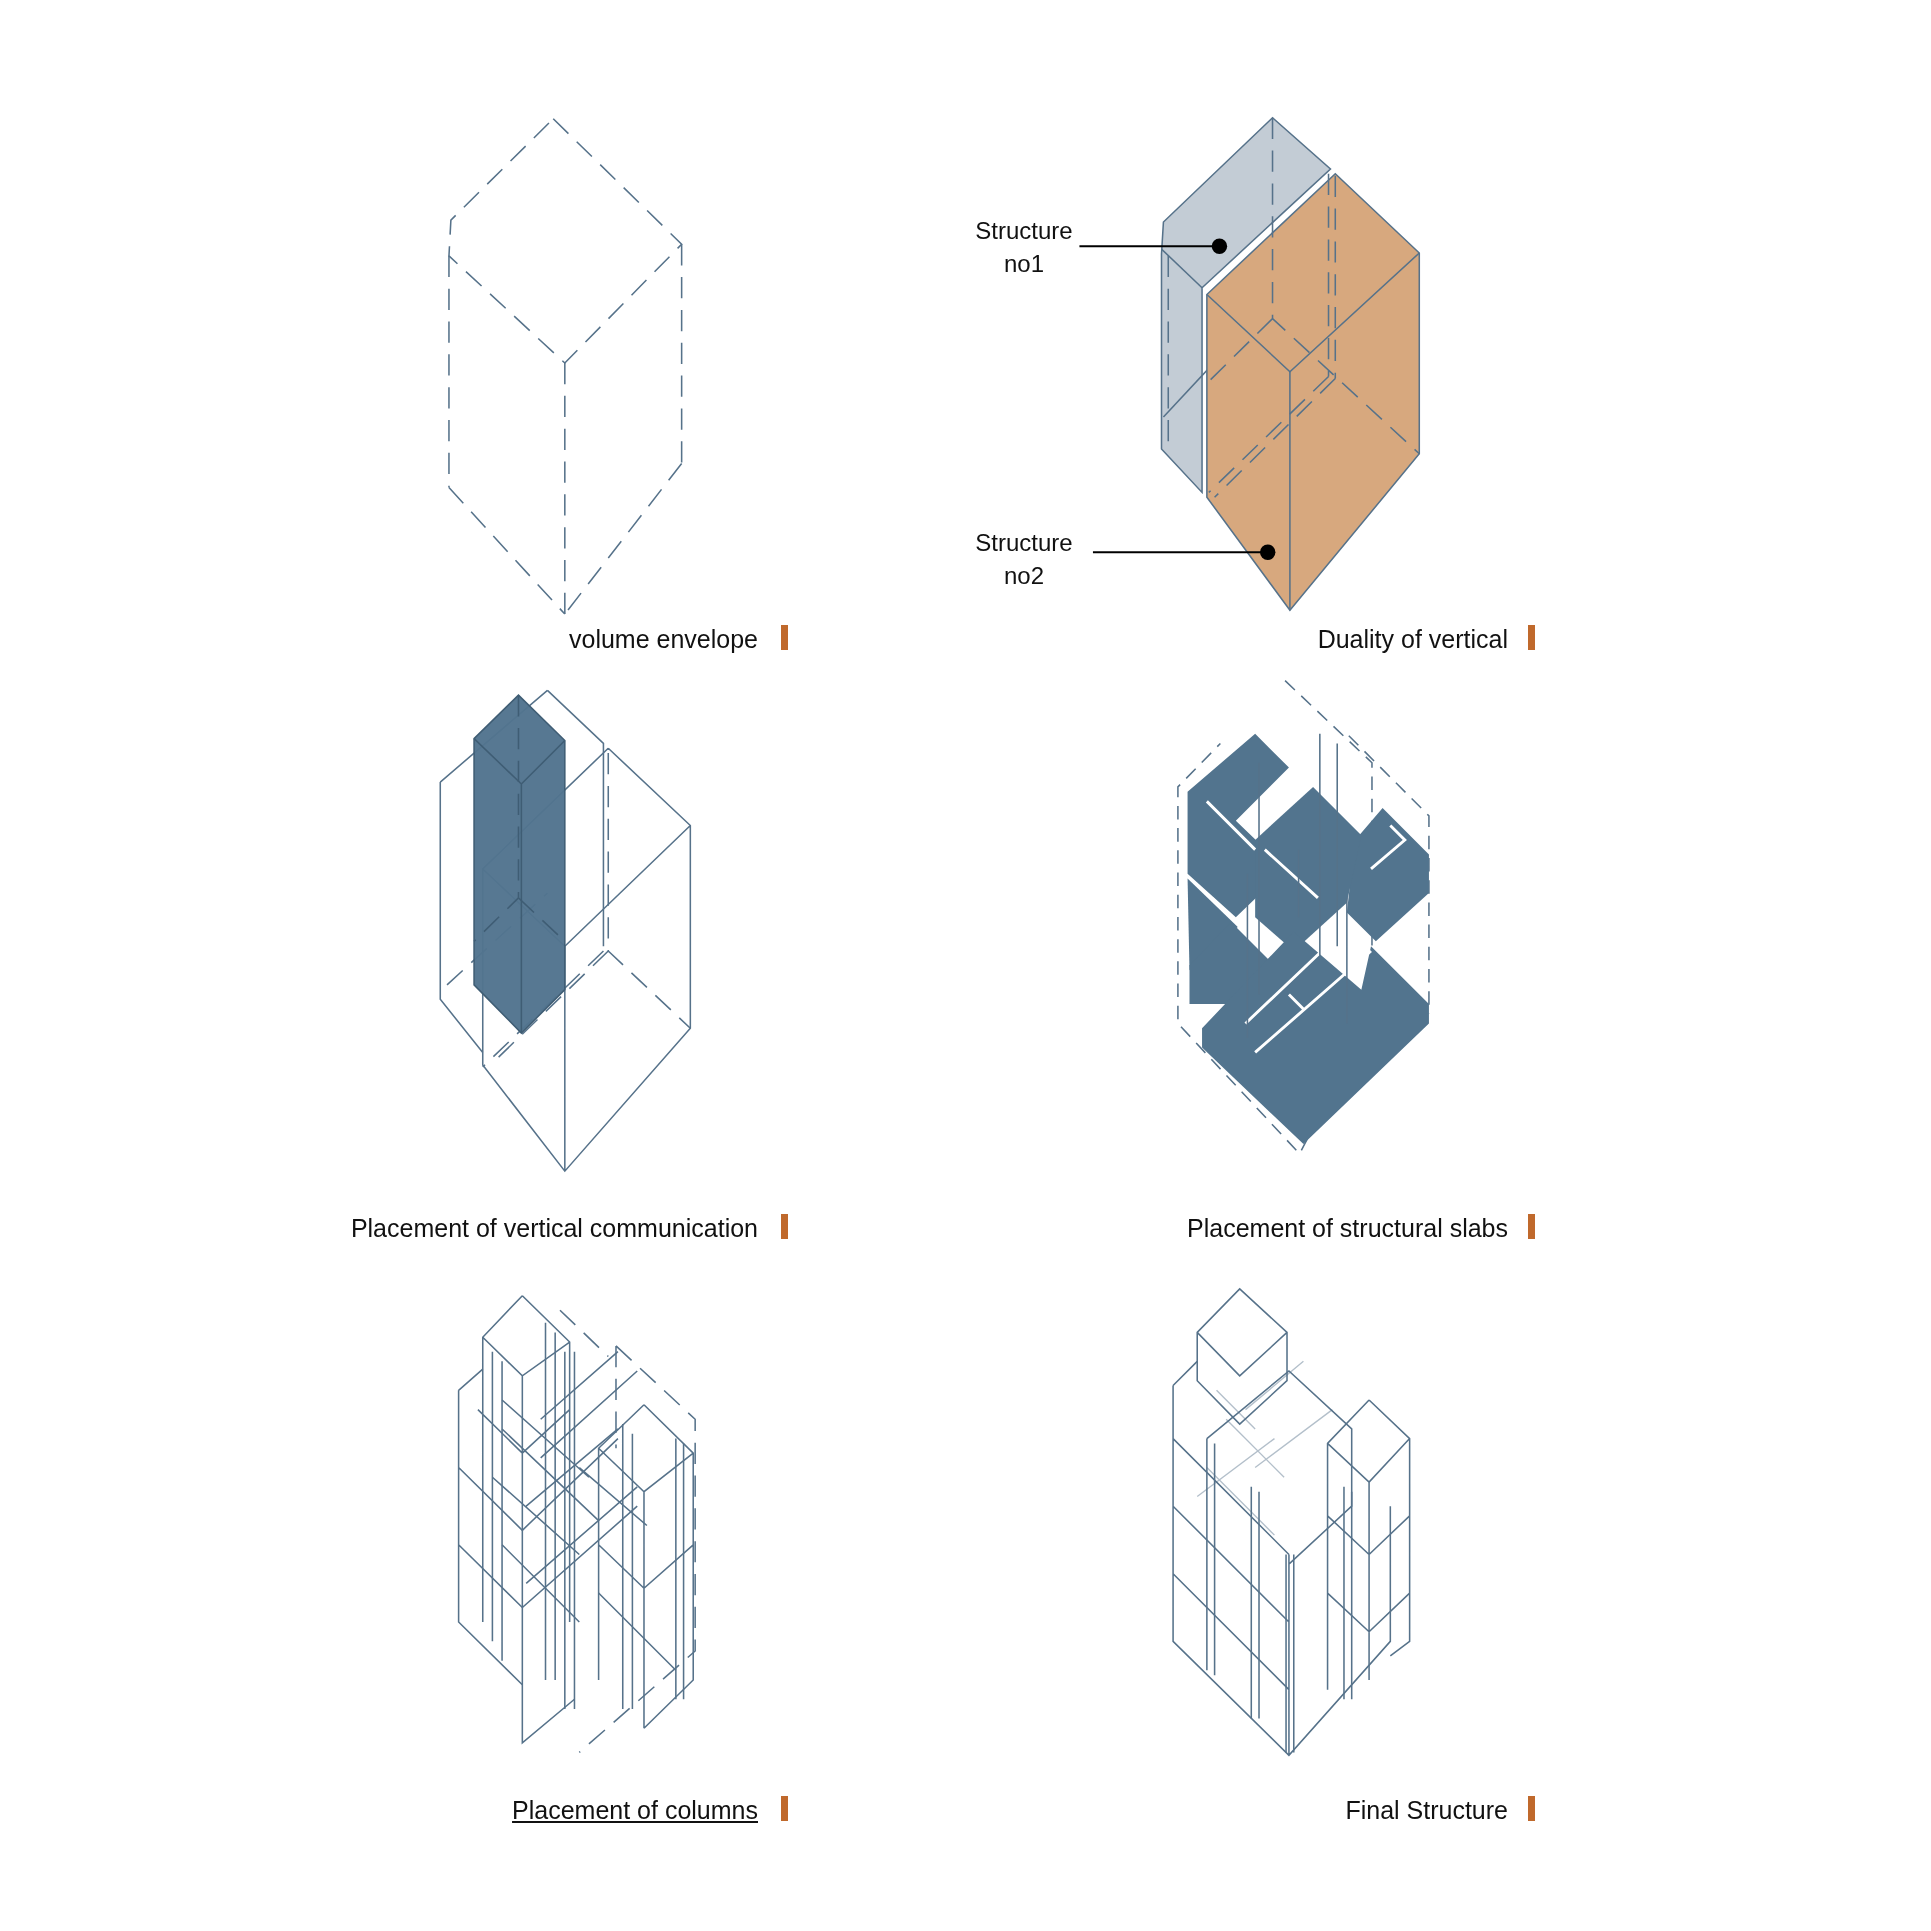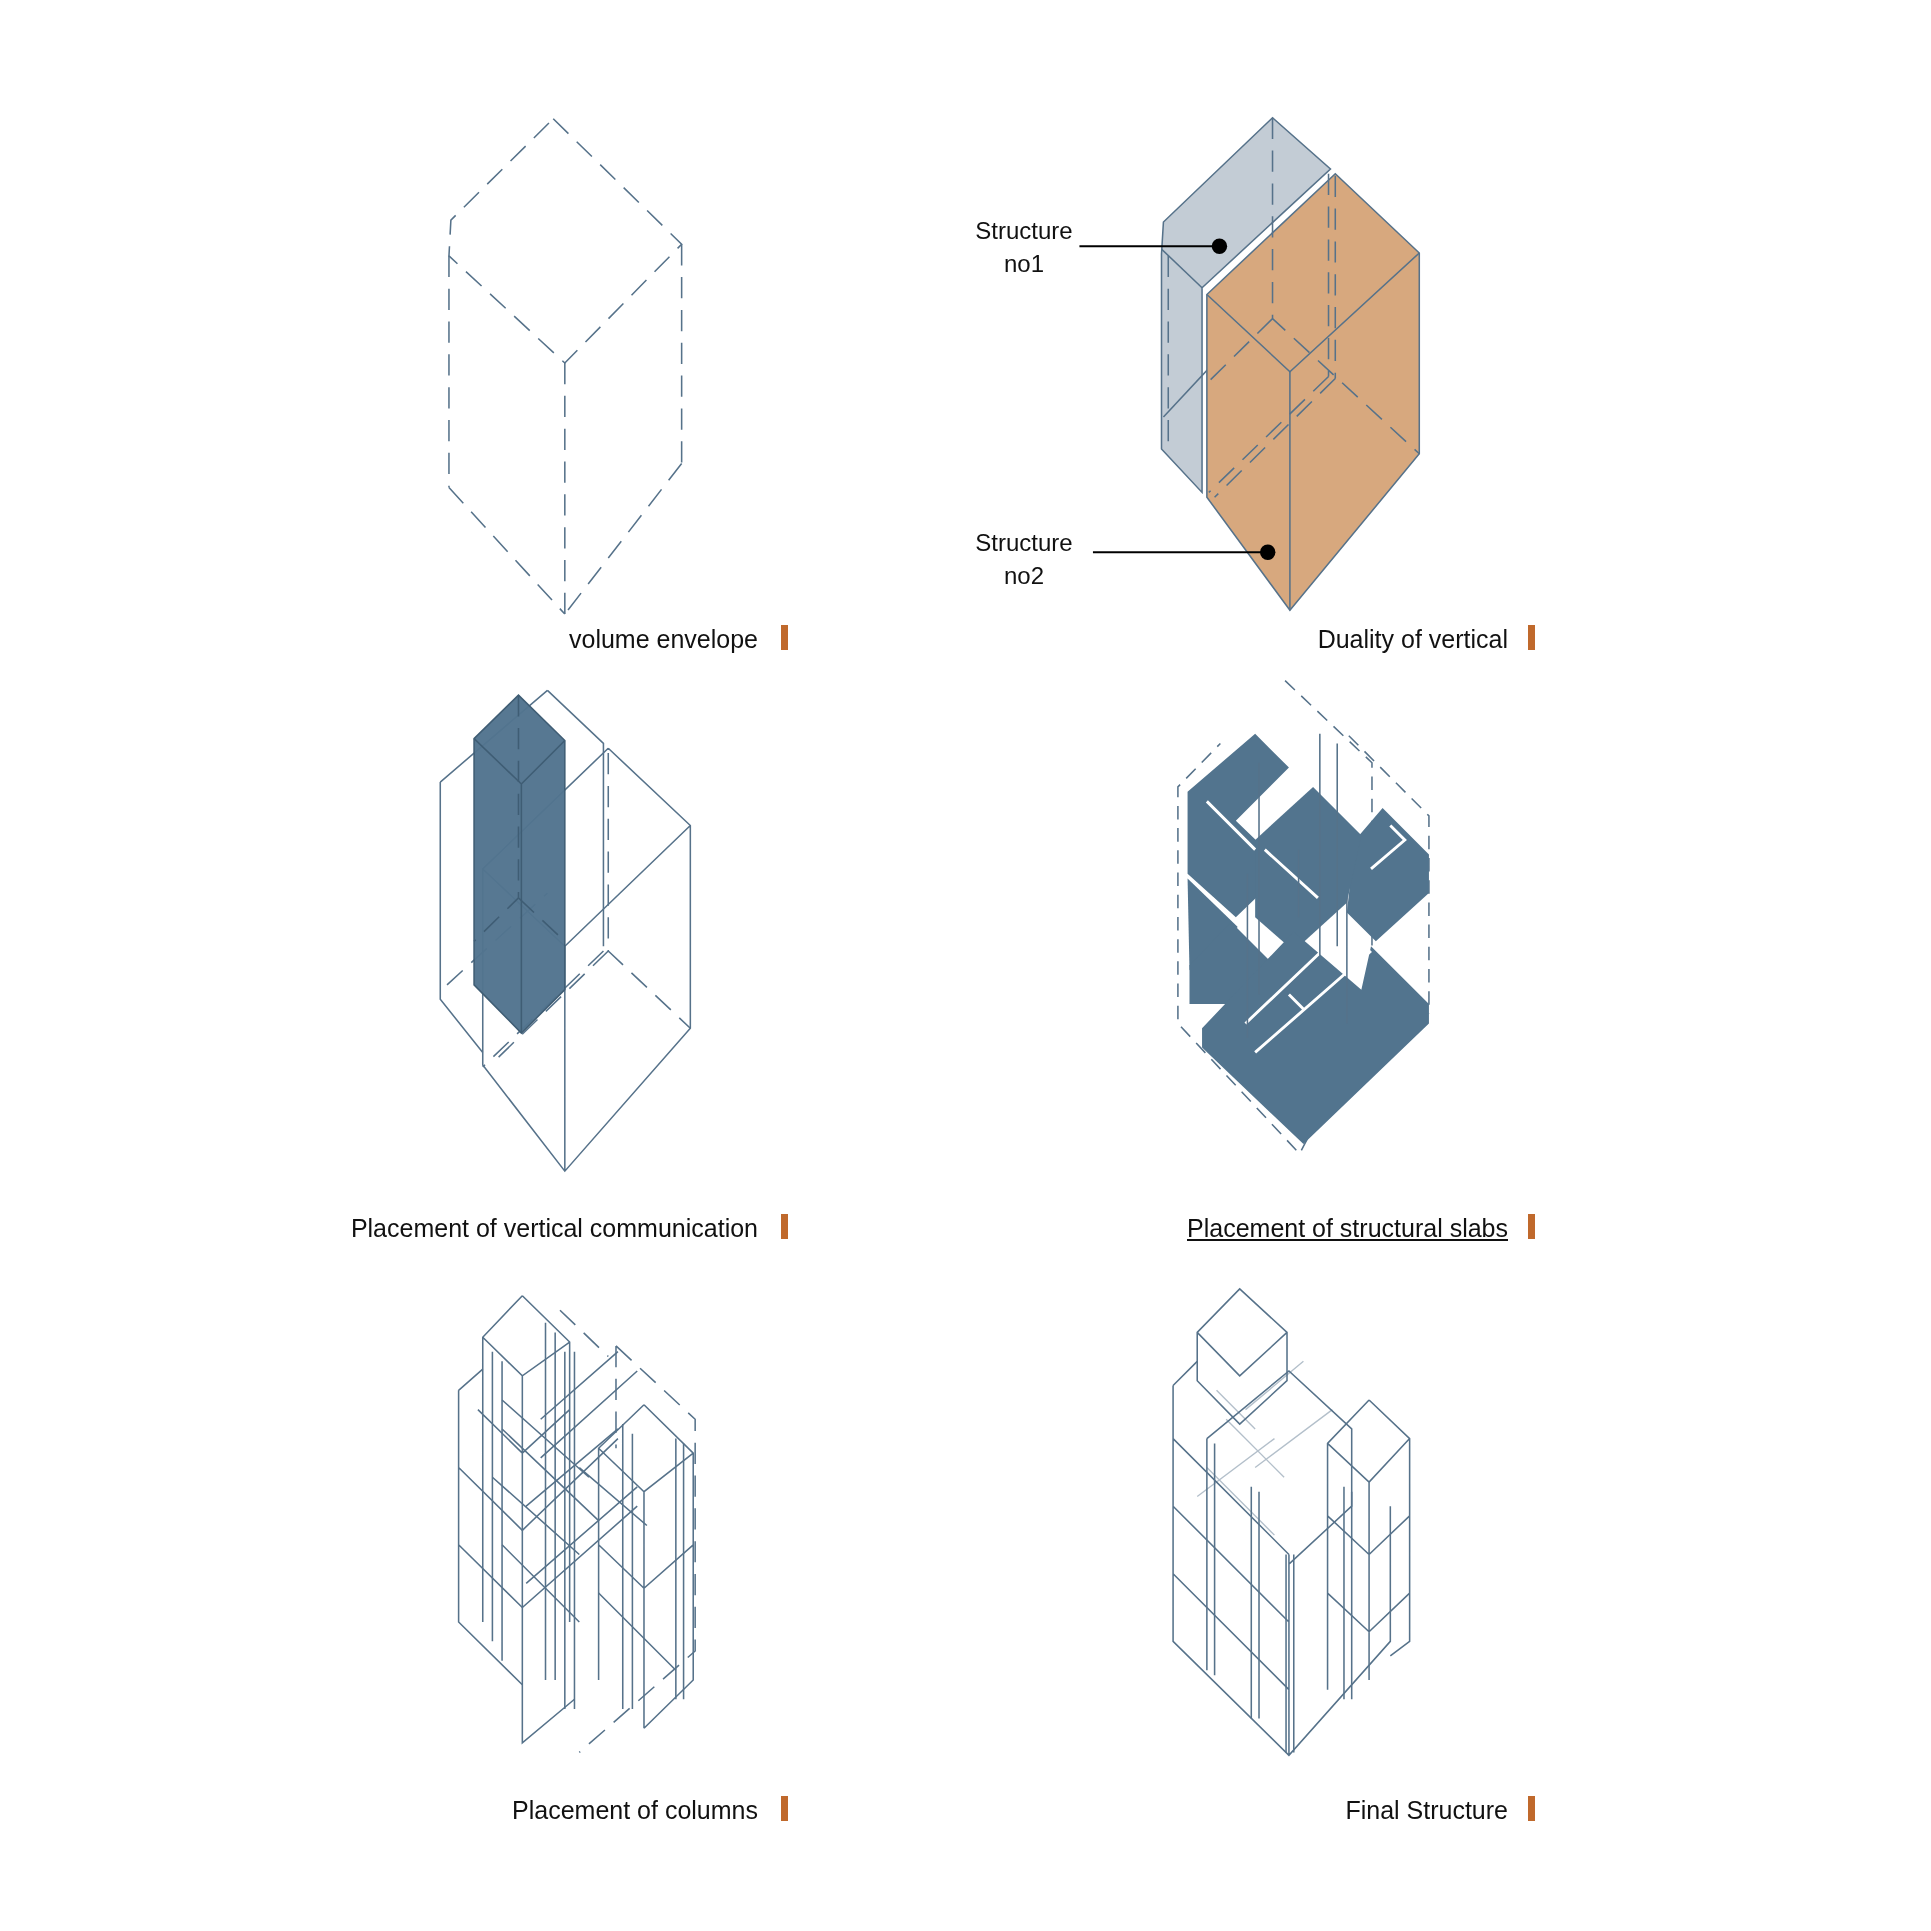--- a/index.html
+++ b/index.html
@@ -83,24 +83,24 @@
 
 <div class="caption" style="right:1173px; top:625px;">volume envelope</div>
 <div class="marker" style="left:781px; top:625px; background:#c0692c;"></div>
 
 <div class="caption" style="right:423px; top:625px;">Duality of vertical</div>
 <div class="marker" style="left:1528px; top:625px; background:#c0692c;"></div>
 
 <div class="caption" style="right:1173px; top:1214px;">Placement of vertical communication</div>
 <div class="marker" style="left:781px; top:1214px; background:#c0692c;"></div>
 
-<div class="caption" style="right:423px; top:1214px;text-decoration:underline;">Placement of structural slabs</div>
+<div class="caption" style="right:423px; top:1214px;">Placement of structural slabs</div>
 <div class="marker" style="left:1528px; top:1214px; background:#c0692c;"></div>
 
-<div class="caption" style="right:1173px; top:1796px;">Placement of columns</div>
+<div class="caption" style="right:1173px; top:1796px;text-decoration:underline;">Placement of columns</div>
 <div class="marker" style="left:781px; top:1796px; background:#c0692c;"></div>
 
 <div class="caption" style="right:423px; top:1796px;">Final Structure</div>
 <div class="marker" style="left:1528px; top:1796px; background:#c0692c;"></div>
 
 <div class="callout" style="left:961px; top:214px;">
   <div>Structure</div>
   <div>no1</div>
 </div>
 <div class="callout" style="left:961px; top:526px;">

